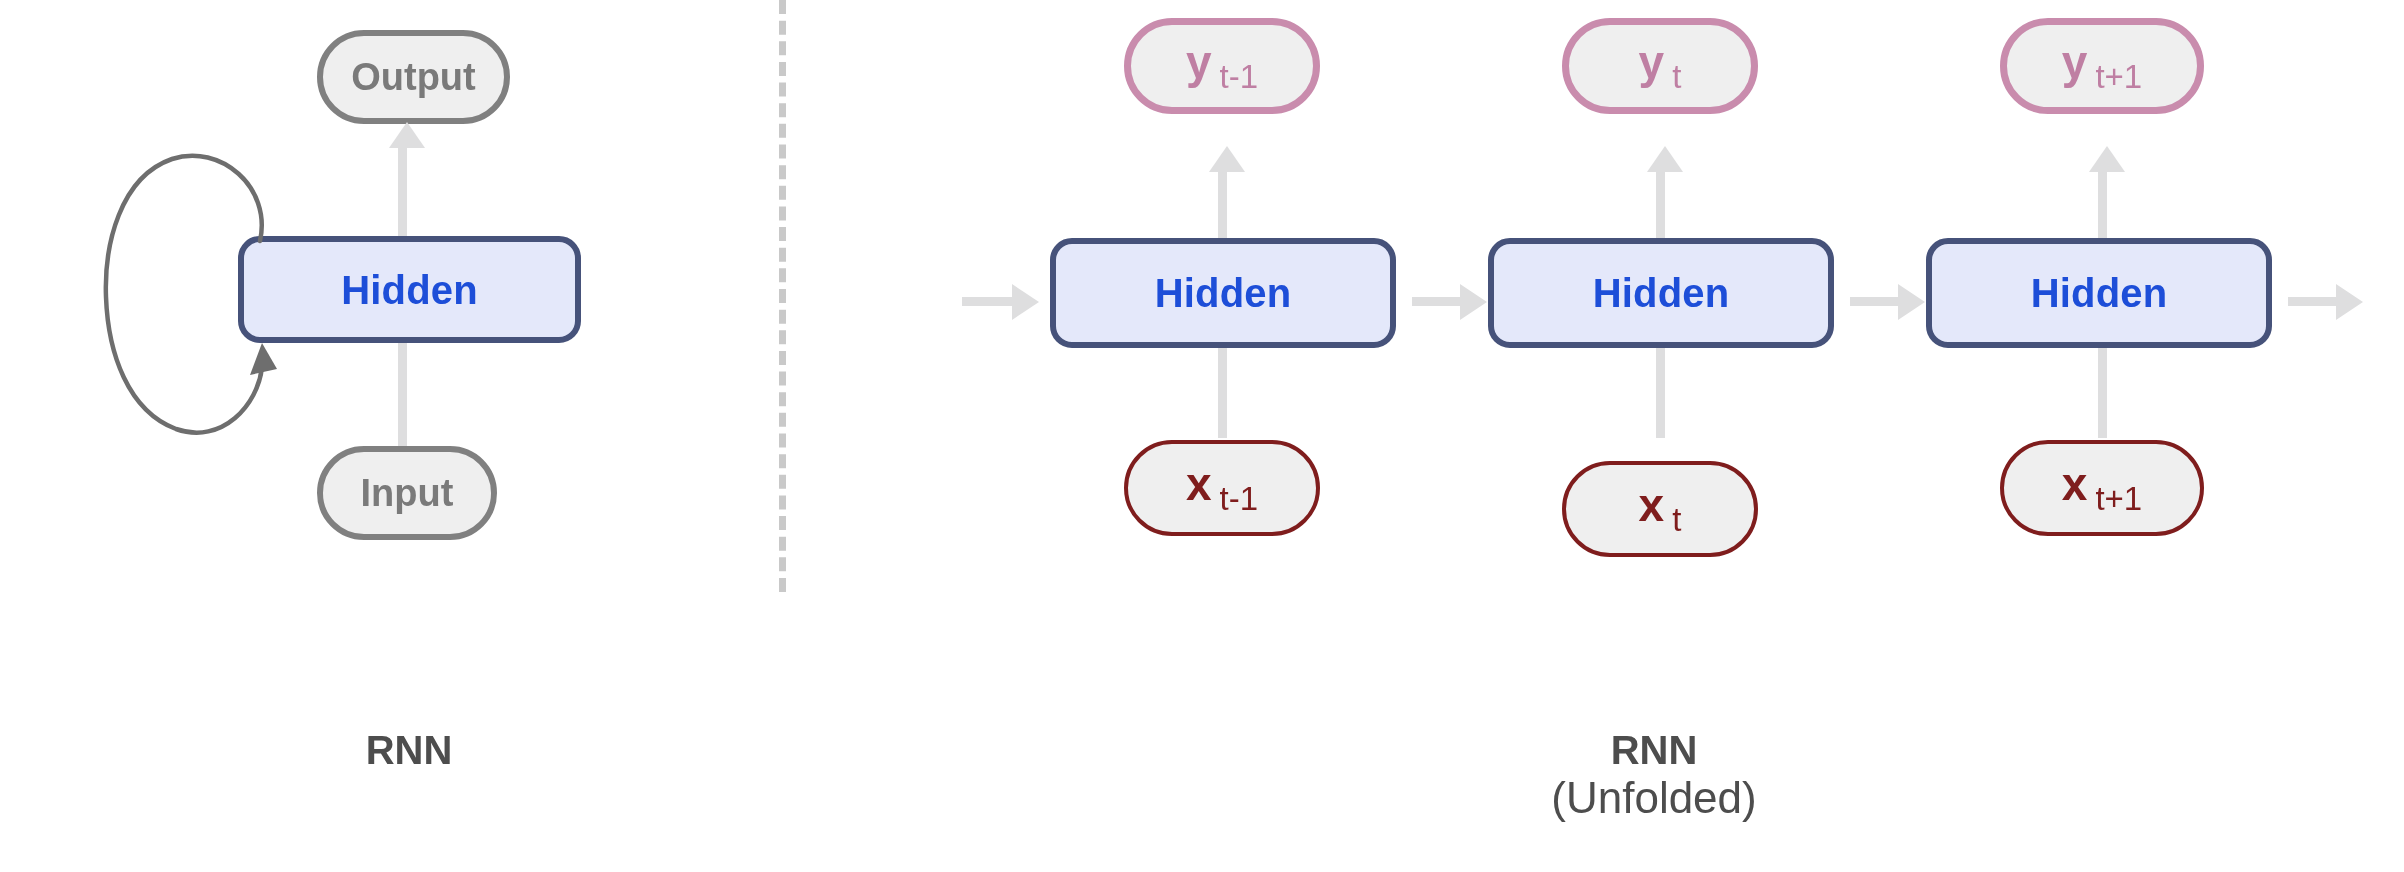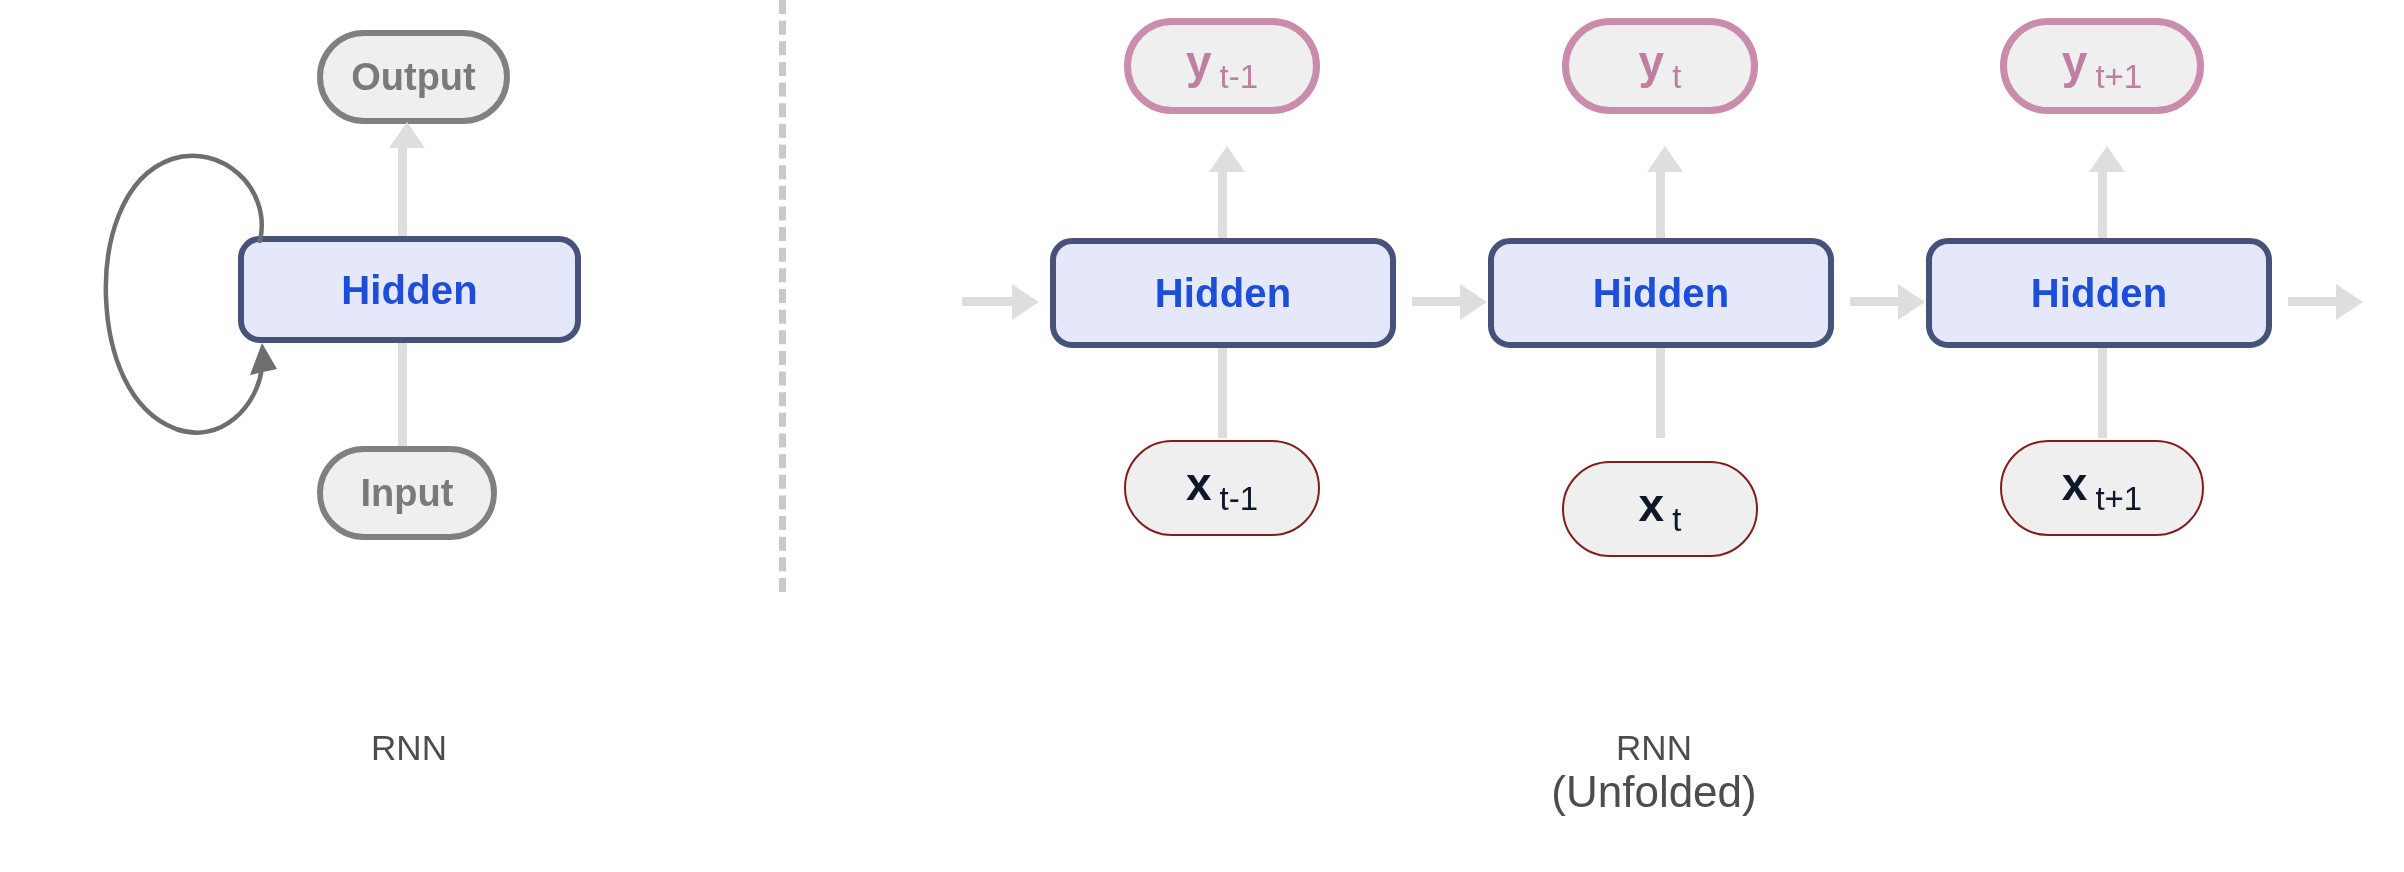--- a/index.html
+++ b/index.html
@@ -55,22 +55,22 @@
     background: #efefef;
     border-radius: 999px;
     border: 7px solid #c98cad;
     color: #bf7fa3;
   }
 
   
   .pill-green {
     background: #efefef;
     border-radius: 999px;
-    border: 2px solid #7f1d1d;
-    color: #0f172a;
+    border: 4px solid #7f1d1d;
+    color: #7f1d1d;
   }
 
   
   .mathlabel {
     font-size: 46px;
     font-weight: bold;
     display: inline-block;
   }
   .mathlabel .sub {
     font-size: 33px;
@@ -114,22 +114,22 @@
 
   
   .caption {
     position: absolute;
     text-align: center;
     color: #4d4d4d;
     line-height: 1.12;
   }
   .caption .cap-main {
     display: block;
-    font-size: 35px;
-    font-weight: normal;
+    font-size: 40px;
+    font-weight: bold;
   }
   .caption .cap-sub {
     display: block;
     font-size: 44px;
     font-weight: normal;
   }
 </style>
 </head>
 <body>
 

